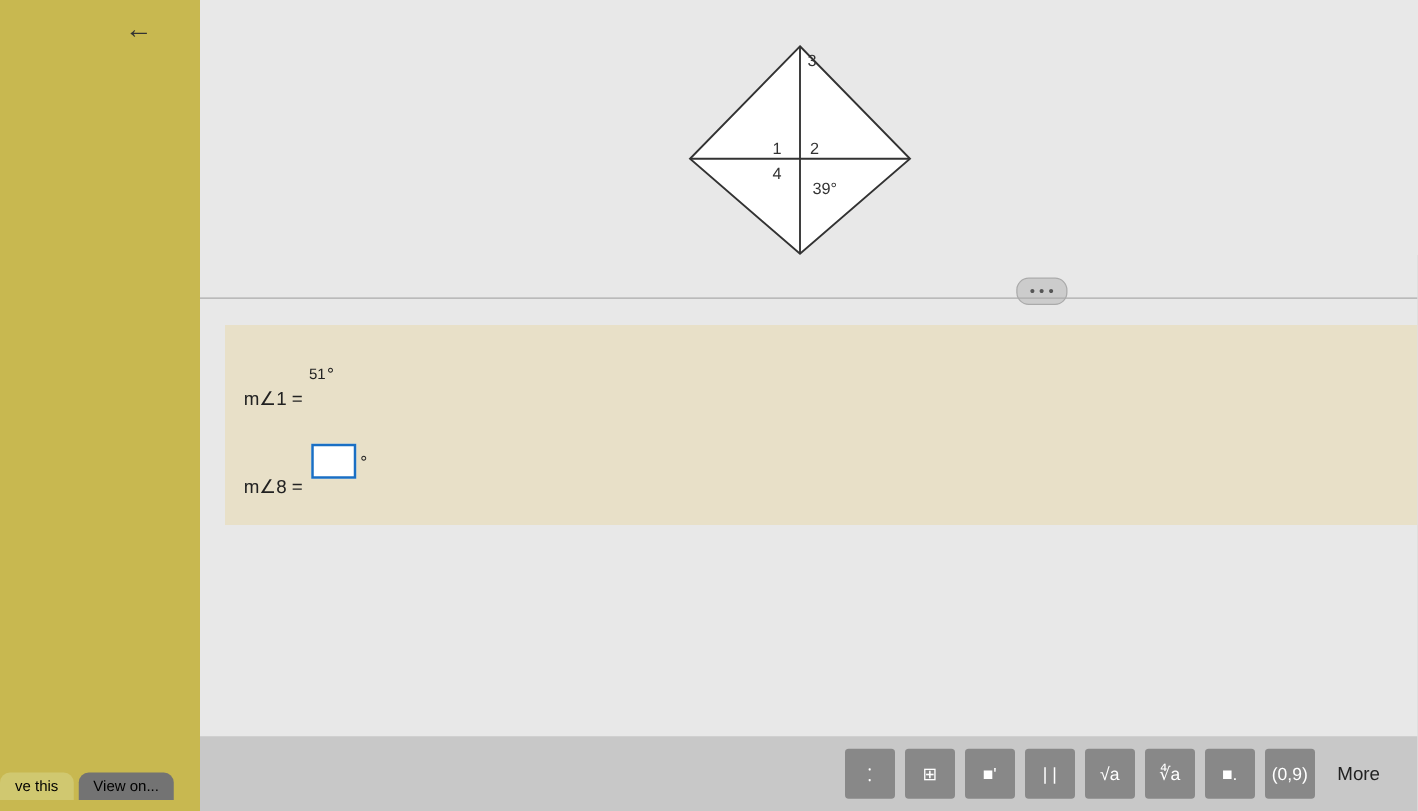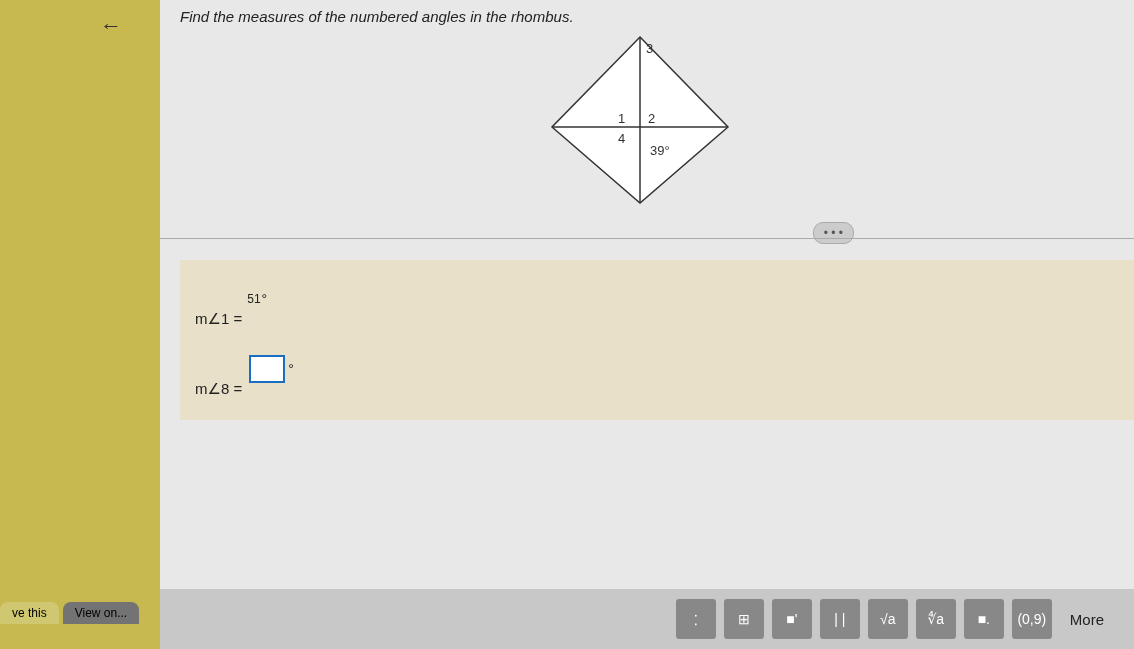--- a/index.html
+++ b/index.html
@@ -179,21 +179,20 @@
   </style>
 </head>
 <body>
 
 <div class="left-sidebar"></div>
 
 <div class="back-arrow">←</div>
 
 <div class="main-content">
 
-  <div class="problem-statement">Find the measures of the numbered angles in the rhombus.</div>
 
   <svg class="rhombus-svg" width="200" height="195" viewBox="0 0 200 195">
 
     <polygon points="100,22 188,112 100,188 12,112" fill="white" stroke="#333" stroke-width="1.5"></polygon>
 
     <line x1="100" y1="22" x2="100" y2="188" stroke="#333" stroke-width="1.5"></line>
     <line x1="12" y1="112" x2="188" y2="112" stroke="#333" stroke-width="1.5"></line>
 
     <text x="78" y="108" font-size="13" fill="#333" font-family="Arial">1</text>
 
@@ -232,16 +231,16 @@
     <button class="toolbar-btn">| |</button>
     <button class="toolbar-btn">√a</button>
     <button class="toolbar-btn">∜a</button>
     <button class="toolbar-btn">■.</button>
     <button class="toolbar-btn">(0,9)</button>
     <button class="more-btn">More</button>
   </div>
 
 </div>
 
-<div style="position:absolute;bottom:16px;left:0;width:250px;height:40px;display:flex;align-items:center;gap:0;z-index:10;">
+<div style="position:absolute;bottom:0;left:0;width:250px;height:40px;display:flex;align-items:center;gap:0;z-index:10;">
   <div class="bottom-tab-pill">ve this</div>
   <div class="bottom-tab-pill" style="background:#737373;margin-left:4px;">View on...</div>
 </div>
 
 </body></html>

